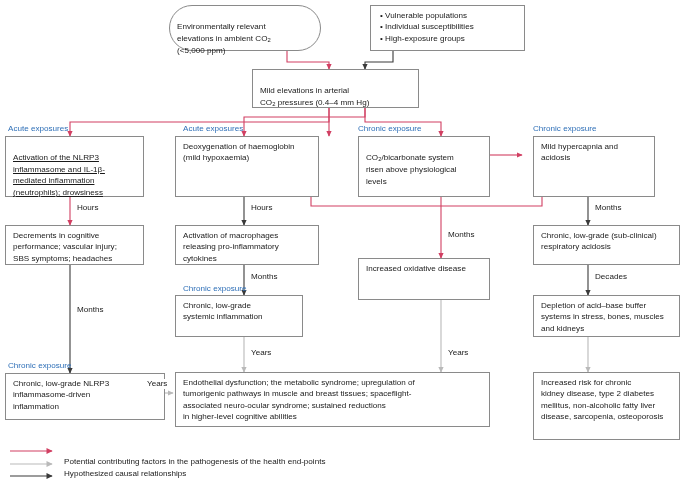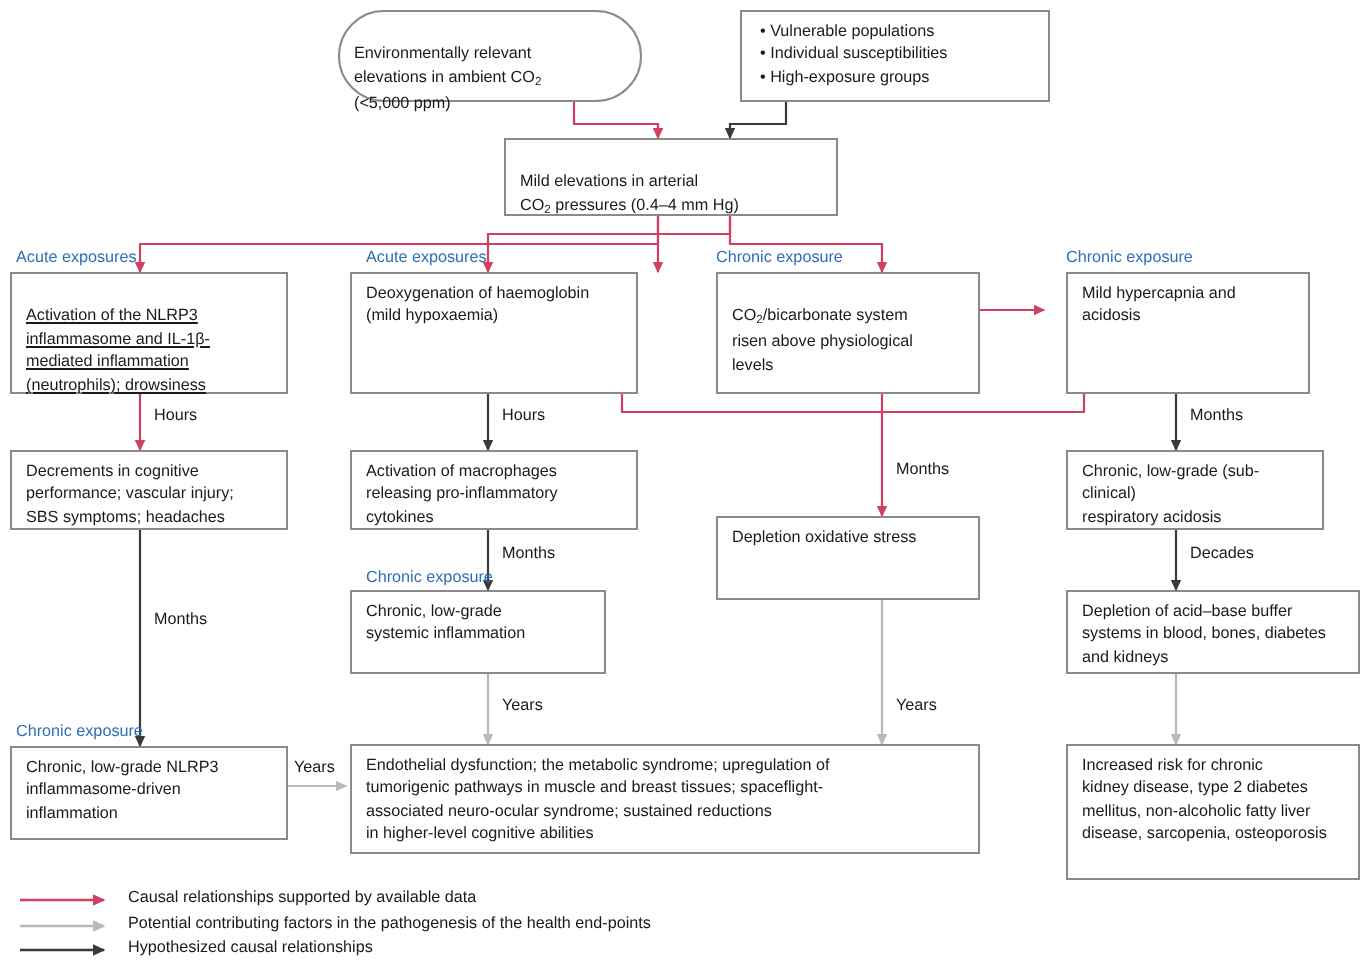--- a/index.html
+++ b/index.html
@@ -138,44 +138,44 @@
   <div class="edgelabel" style="left:594px;top:203px;">Months</div>
 
   <div class="box" style="left:5px;top:225px;width:139px;height:40px;">Decrements in cognitive
 performance; vascular injury;
 SBS symptoms; headaches</div>
 
   <div class="box" style="left:175px;top:225px;width:144px;height:40px;">Activation of macrophages
 releasing pro-inflammatory
 cytokines</div>
 
-  <div class="box" style="left:358px;top:258px;width:132px;height:42px;">Depletion oxidative stress</div>
-
-  <div class="box" style="left:533px;top:225px;width:129px;height:40px;">Chronic, low-grade (sub-clinical)
+  <div class="box" style="left:358px;top:258px;width:132px;height:42px;">Increased oxidative disease</div>
+
+  <div class="box" style="left:533px;top:225px;width:147px;height:40px;">Chronic, low-grade (sub-clinical)
 respiratory acidosis</div>
 
   <div class="edgelabel" style="left:250px;top:272px;">Months</div>
   <div class="edgelabel" style="left:76px;top:305px;">Months</div>
   <div class="edgelabel" style="left:594px;top:272px;">Decades</div>
 
   <div class="blabel" style="left:183px;top:284px;">Chronic exposure</div>
 
   <div class="box" style="left:175px;top:295px;width:128px;height:42px;">Chronic, low-grade
 systemic inflammation</div>
 
   <div class="box" style="left:533px;top:295px;width:147px;height:42px;">Depletion of acid–base buffer
-systems in blood, bones, diabetes
+systems in stress, bones, muscles
 and kidneys</div>
 
   <div class="edgelabel" style="left:250px;top:348px;">Years</div>
   <div class="edgelabel" style="left:447px;top:348px;">Years</div>
 
   <div class="blabel" style="left:8px;top:361px;">Chronic exposure</div>
 
-  <div class="box" style="left:5px;top:373px;width:139px;height:47px;">Chronic, low-grade NLRP3
+  <div class="box" style="left:5px;top:373px;width:160px;height:47px;">Chronic, low-grade NLRP3
 inflammasome-driven
 inflammation</div>
 
   <div class="edgelabel" style="left:146px;top:379px;">Years</div>
 
   <div class="box" style="left:175px;top:372px;width:315px;height:55px;">Endothelial dysfunction; the metabolic syndrome; upregulation of
 tumorigenic pathways in muscle and breast tissues; spaceflight-
 associated neuro-ocular syndrome; sustained reductions
 in higher-level cognitive abilities</div>
 
@@ -189,21 +189,20 @@
       <span class="legend-swatch">
         <svg width="56" height="12" viewBox="0 0 56 12">
           <defs>
               <marker id="lg-pink" markerWidth="6" markerHeight="6" refX="4.6" refY="3" orient="auto">
             <path d="M0,0.6 L5.2,3 L0,5.4 Z" fill="#d13f62"></path>
               </marker>
             </defs>
           <path d="M2,6 L44,6" stroke="#d13f62" stroke-width="1.2" fill="none" marker-end="url(#lg-pink)"></path>
         </svg>
       </span>
-      <span class="legend-text">Causal relationships supported by available data</span>
     </div>
     <div class="legend-row">
       <span class="legend-swatch">
         <svg width="56" height="12" viewBox="0 0 56 12">
           <defs>
               <marker id="lg-grey" markerWidth="6" markerHeight="6" refX="4.6" refY="3" orient="auto">
             <path d="M0,0.6 L5.2,3 L0,5.4 Z" fill="#b9b9b9"></path>
               </marker>
             </defs>
           <path d="M2,6 L44,6" stroke="#b9b9b9" stroke-width="1.2" fill="none" marker-end="url(#lg-grey)"></path>

